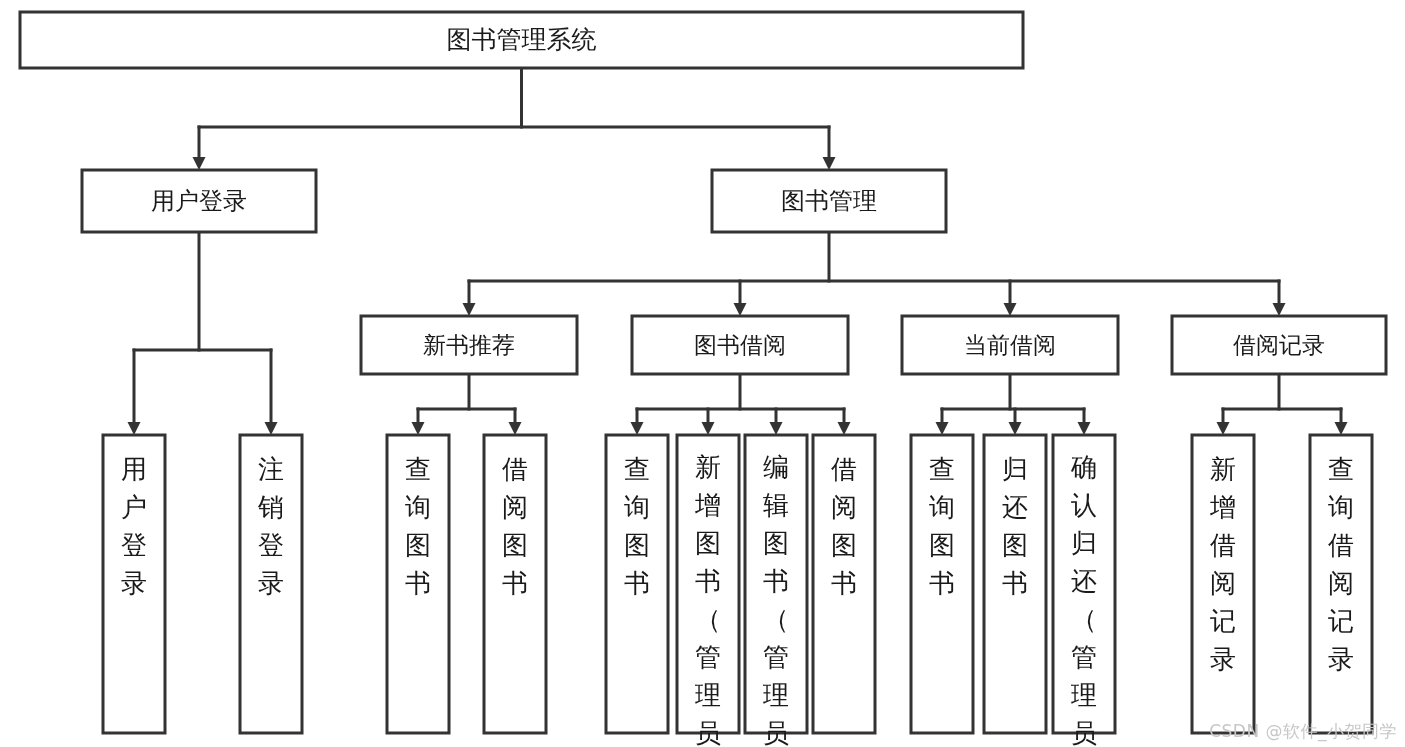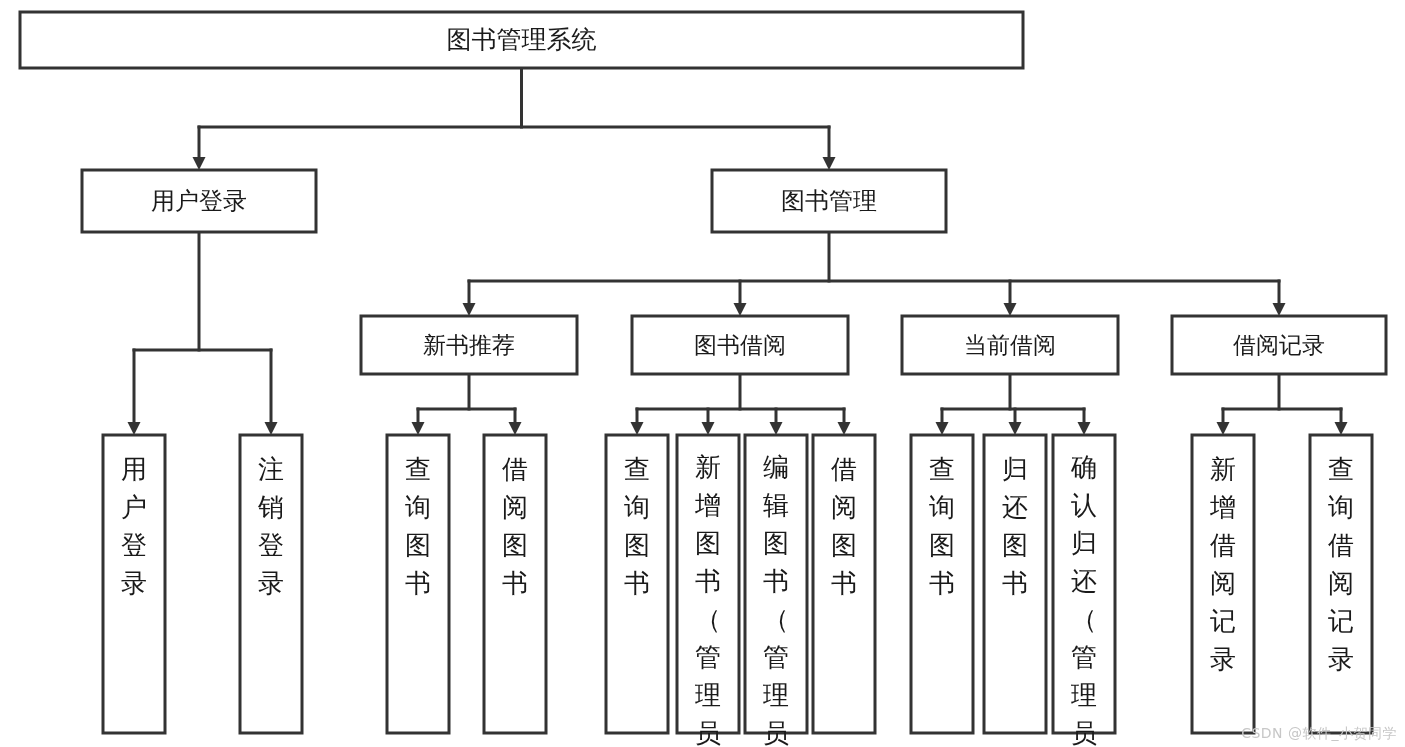--- a/index.html
+++ b/index.html
@@ -47,21 +47,21 @@
   }
   .arrow-head {
     fill: #333333;
     stroke: none;
   }
   .watermark {
     position: absolute;
     right: 8px;
     bottom: 4px;
     font-family: "DejaVu Sans", "Liberation Sans", sans-serif;
-    font-size: 14px;
+    font-size: 17px;
     color: #c7c7c7;
     letter-spacing: 0.5px;
     white-space: nowrap;
     pointer-events: none;
   }
 </style>
 </head>
 <body>
 
 <div id="chart-root">

